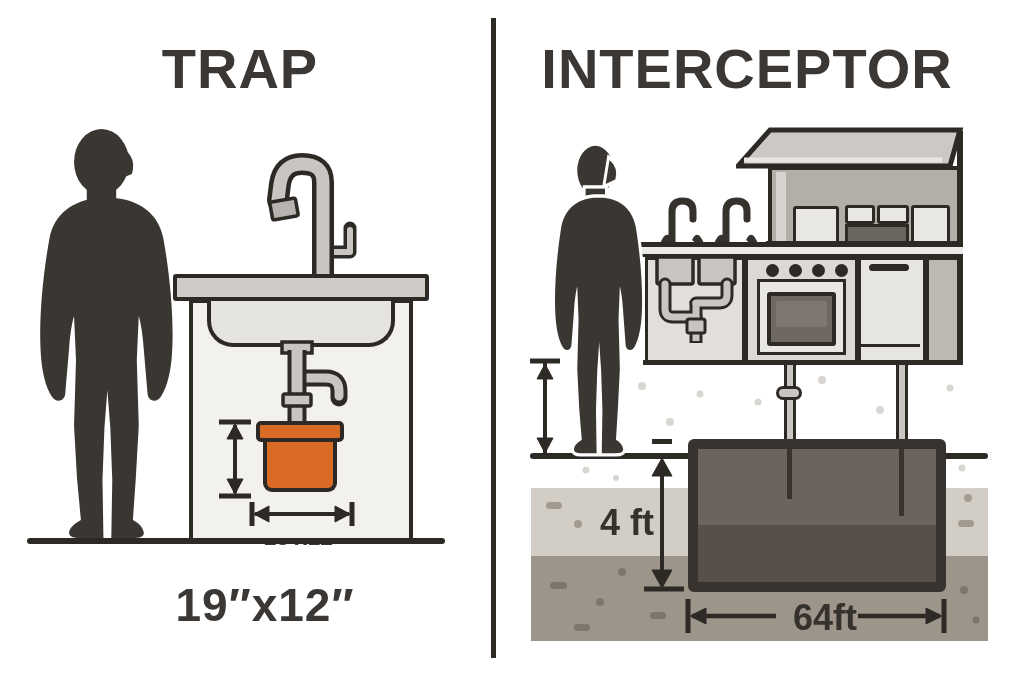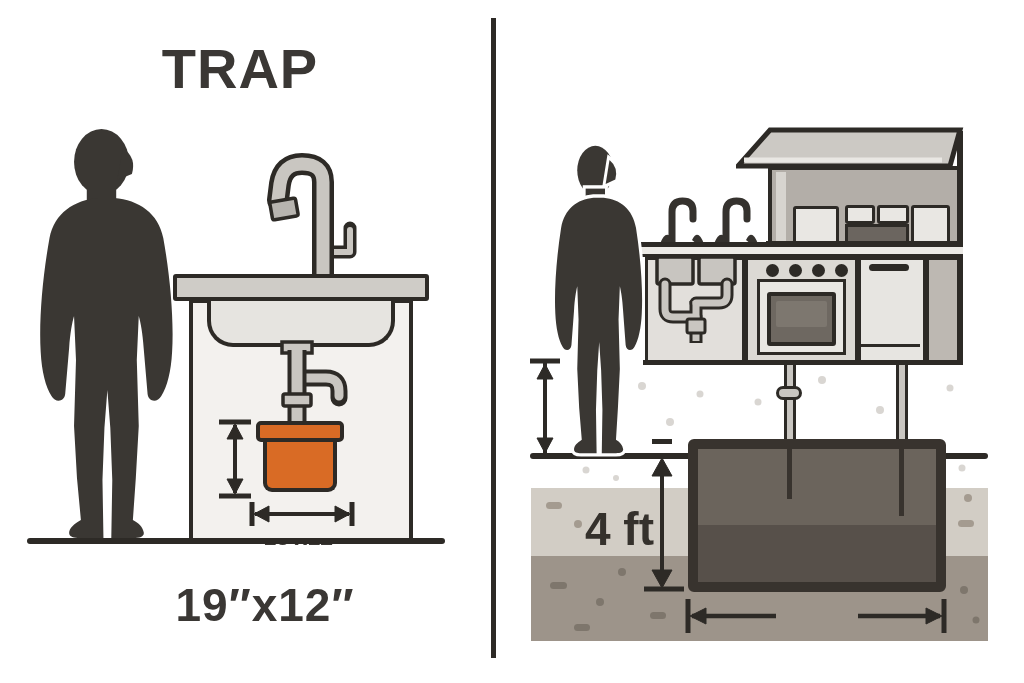--- a/index.html
+++ b/index.html
@@ -33,21 +33,21 @@
   .dw{background:#e7e5e1;border:3px solid #2d2a26;}
   .dw-handle{background:#2d2a26;border-radius:4px;}
   .side-panel{background:#bdb8b2;border:3px solid #2d2a26;}
   .pipe{background:#c9c6c1;border-left:3px solid #2d2a26;border-right:3px solid #2d2a26;}
   .union{background:#c9c6c1;border:3px solid #2d2a26;border-radius:7px;}
   .soil1{background:#d2cdc5;}
   .soil2{background:#9d948a;}
   .tank{background:#6b645c;border:10px solid #38332e;border-radius:6px;}
   .tank-lower{position:absolute;left:0;right:0;bottom:0;height:57px;background:#57504a;}
   .tank-pipe{background:#38332e;}
-  .big-dim{font-weight:800;font-size:46px;color:#35312c;}
+  .big-dim{font-weight:800;font-size:36px;color:#35312c;}
   #person-right ellipse,#person-right path,#person-right rect{stroke:#ffffff;stroke-width:9;paint-order:stroke;}
 </style>
 </head>
 <body>
 
 <div class="canvas">
 
   <div class="abs title" style="left:105px;top:36px;width:270px;">TRAP</div>
 
   <svg class="abs" style="left:25px;top:128px;width:152px;height:415px;z-index:2;" viewBox="0 0 155 415" preserveAspectRatio="none">
@@ -111,20 +111,21 @@
     </g>
   </svg>
   <div class="abs dim-label" style="left:246px;top:524px;width:110px;">18′x12′</div>
 
   <div class="abs floor" style="left:27px;top:538px;width:418px;z-index:4;"></div>
 
   <div class="abs caption" style="left:135px;top:578px;width:260px;">19″x12″</div>
 
   <div class="abs ink" style="left:491px;top:18px;width:5px;height:640px;"></div>
 
+  <div class="abs title" style="left:512px;top:36px;width:470px;">INTERCEPTOR</div>
 
   <div class="abs hood-panel" style="left:768px;top:166px;width:185px;height:80px;z-index:1;"></div>
   <div class="abs hood-hl" style="left:776px;top:172px;width:10px;height:70px;z-index:1;"></div>
   <svg class="abs" style="left:736px;top:124px;width:232px;height:52px;z-index:2;" viewBox="0 0 232 52">
     <polygon points="34,6 224,6 214,42 2,42" fill="#ccc9c4" stroke="#2d2a26" stroke-width="5"></polygon>
     <line x1="8" y1="36" x2="206" y2="36" stroke="#e9e7e3" stroke-width="5"></line>
   </svg>
   <div class="abs lightbox" style="left:793px;top:206px;width:40px;height:33px;z-index:2;"></div>
   <div class="abs lightbox" style="left:845px;top:205px;width:24px;height:13px;z-index:2;"></div>
   <div class="abs lightbox" style="left:877px;top:205px;width:26px;height:13px;z-index:2;"></div>
@@ -259,14 +260,15 @@
   <svg class="abs" style="left:680px;top:597px;width:272px;height:38px;z-index:6;" viewBox="0 0 272 38">
     <g stroke="#2d2a26" stroke-width="5" fill="#2d2a26">
       <line x1="8" y1="2" x2="8" y2="36"></line>
       <line x1="264" y1="2" x2="264" y2="36"></line>
       <line x1="12" y1="19" x2="96" y2="19" stroke-width="4.5"></line>
       <line x1="178" y1="19" x2="260" y2="19" stroke-width="4.5"></line>
       <polygon points="10,19 26,11 26,27" stroke-width="1"></polygon>
       <polygon points="262,19 246,11 246,27" stroke-width="1"></polygon>
     </g>
   </svg>
+  <div class="abs big-dim" style="left:775px;top:597px;width:100px;text-align:center;z-index:7;">64ft</div>
 
 </div>
 
 </body></html>

